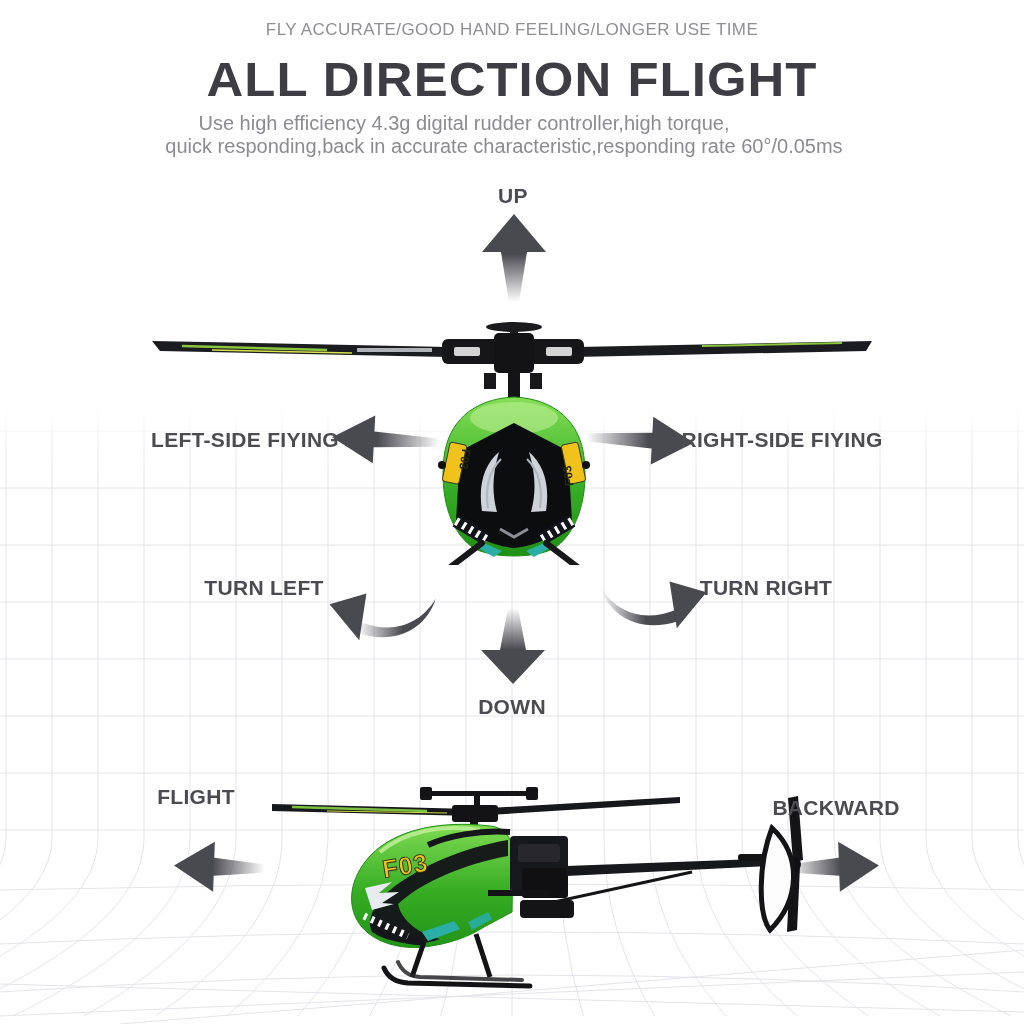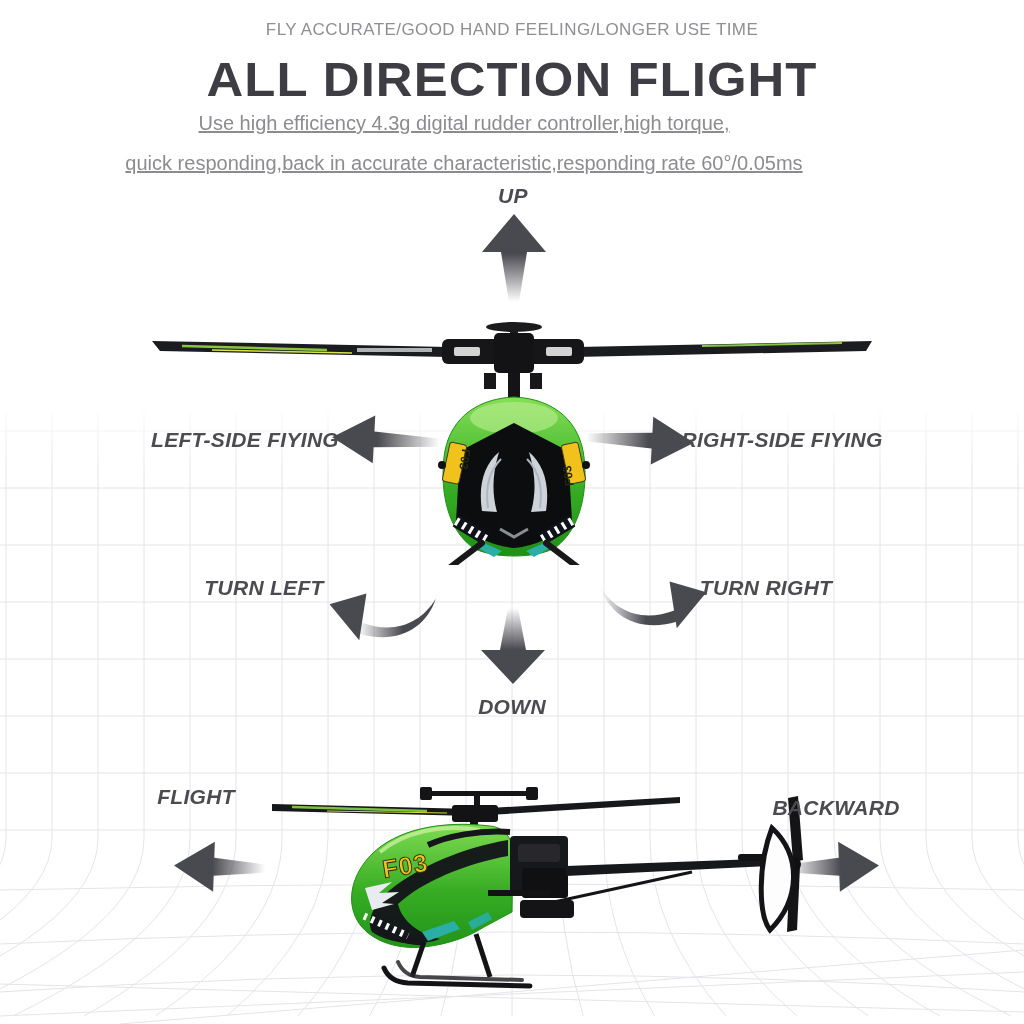--- a/index.html
+++ b/index.html
@@ -6,26 +6,26 @@
   body{width:1024px;height:1024px;overflow:hidden;font-family:"Liberation Sans",sans-serif;}
   .stage{position:relative;width:1024px;height:1024px;background:#ffffff;padding-left:9px;}
 
   
   .tagline{position:absolute;top:20px;left:0;width:1024px;text-align:center;
     font-size:17px;letter-spacing:.4px;color:#8f8f93;white-space:nowrap;}
   .title{position:absolute;top:52px;left:0;width:1024px;text-align:center;
     font-size:48px;font-weight:bold;color:#3e3d44;letter-spacing:1px;
     transform:scaleX(1.06);transform-origin:center;white-space:nowrap;}
   .subtitle{position:absolute;left:0;width:928px;text-align:center;
-    font-size:20px;color:#8c8c90;white-space:nowrap;text-decoration:underline;}
-  .sub1{top:112px;} .sub2{top:152px;}
+    font-size:20px;color:#8c8c90;white-space:nowrap;}
+  .sub1{top:112px;} .sub2{top:135px;margin-left:40px;}
 
   
   .dirlabel{position:absolute;transform:translate(-50%,-50%);
-    font-size:21px;font-weight:bold;color:#4b4b50;letter-spacing:.3px;white-space:nowrap;font-style:italic;}
+    font-size:21px;font-weight:bold;color:#4b4b50;letter-spacing:.3px;white-space:nowrap;}
   .lbl-up{left:513px;top:196px;}
   .lbl-left-side{left:245px;top:440px;}
   .lbl-right-side{left:782px;top:440px;}
   .lbl-turn-left{left:264px;top:588px;}
   .lbl-turn-right{left:766px;top:588px;}
   .lbl-down{left:512px;top:707px;}
   .lbl-forward{left:196px;top:797px;}
   .lbl-backward{left:836px;top:808px;}
 
   .abs{position:absolute;}

